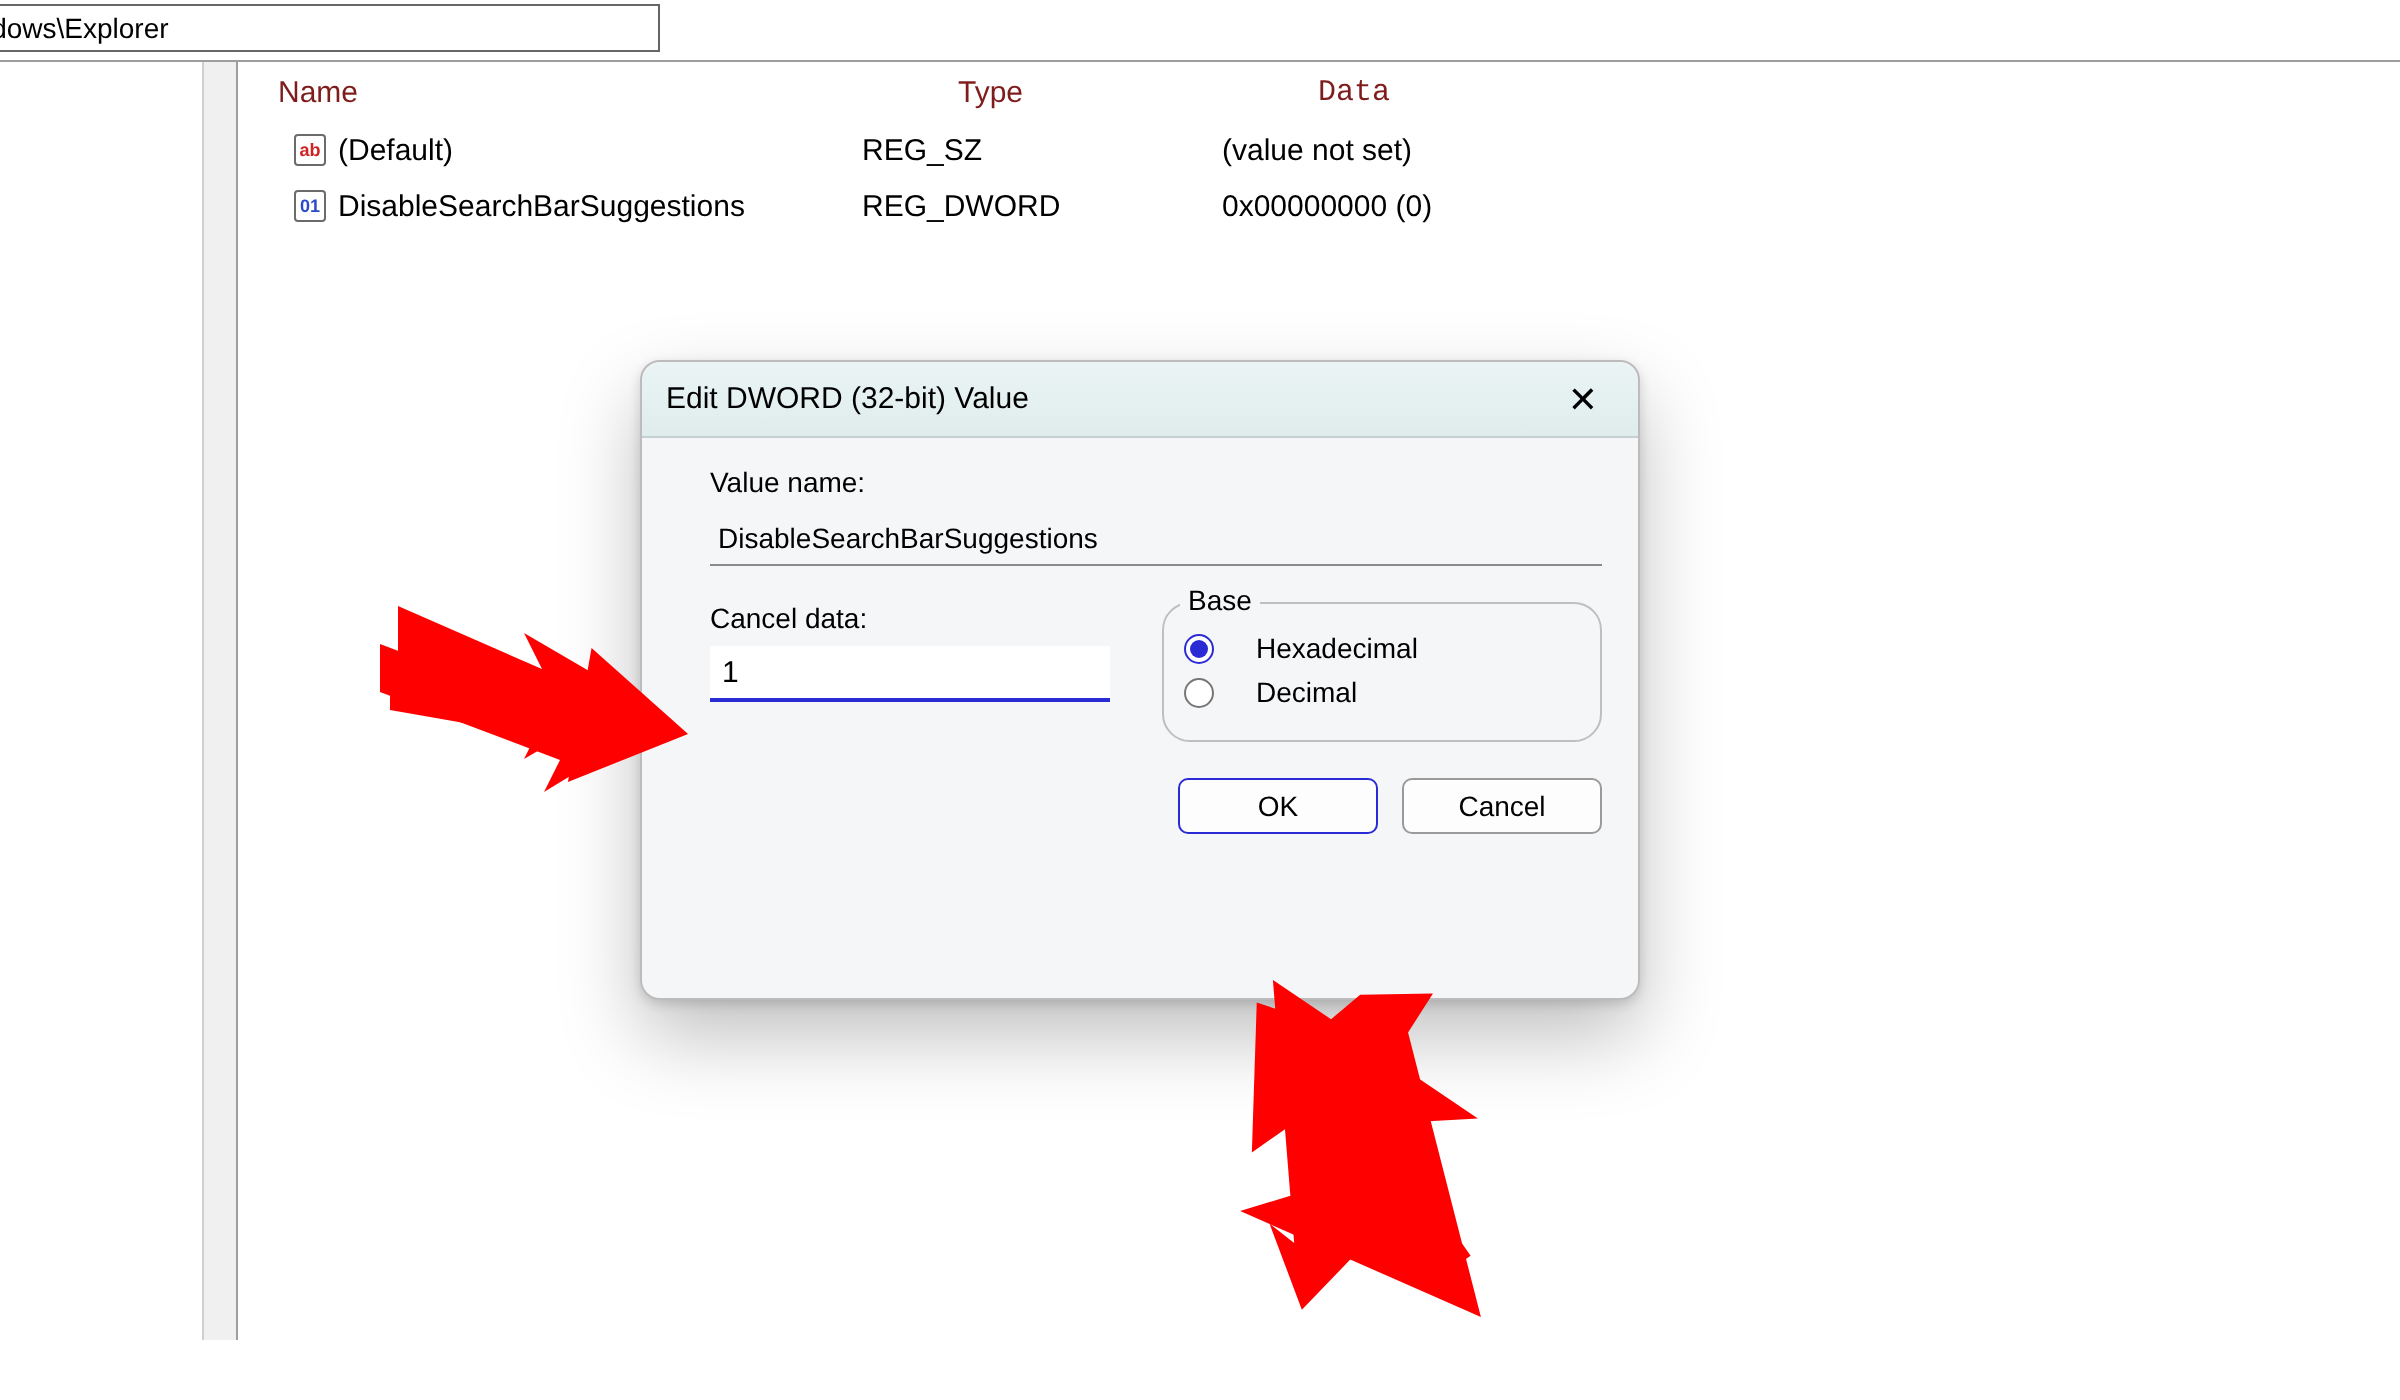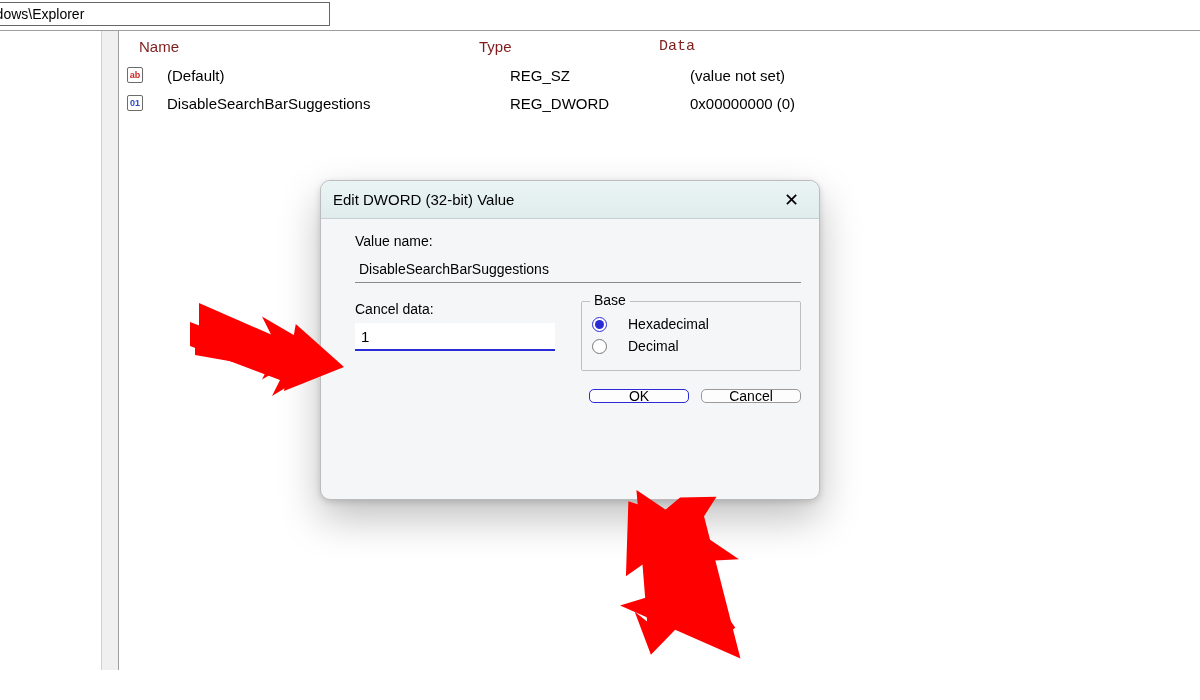--- a/index.html
+++ b/index.html
@@ -33,21 +33,21 @@
     border-top: 1px solid #9e9e9e; background: #fff;
   }
   .list-header { display: flex; height: 30px; align-items: center; font-size: 15px; color: #7f1d1d; }
   .col-name   { width: 360px; padding-left: 20px; }
   .col-type   { width: 180px; }
   .col-data   { flex: 1; font-family: Liberation Mono, monospace; }
   .list-header > div { border-right: 1px solid transparent; }
 
   .list-rows { font-size: 15px; }
   .list-row  { display: flex; height: 28px; align-items: center; }
-  .list-row .c-name { width: 391px; padding-left: 8px; display: flex; align-items: center; gap: 24px; }
+  .list-row .c-name { width: 312px; padding-left: 28px; display: flex; align-items: center; gap: 6px; }
   .list-row .c-type { width: 180px; }
   .list-row .c-data { flex: 1; }
 
   .reg-icon { width: 16px; height: 16px; display: inline-flex; align-items: center; justify-content: center;
               font-size: 9px; font-weight: 700; border: 1px solid #6b6b6b; background: #fff; border-radius: 2px; }
   .reg-sz     { color: #d02424; }
   .reg-dword  { color: #2b4acb; }
 
   
   .dialog-shadow {
@@ -72,28 +72,28 @@
     background: #f4f6f8; padding: 2px 4px; font-size: 14px;
   }
   .dlg-row { display: flex; gap: 26px; margin-top: 18px; }
   .dlg-col-left { flex: 0 0 200px; }
   .dlg-col-right { flex: 1; }
   .dlg-data-field {
     width: 100%; height: 28px; border: none; border-bottom: 2px solid #2b2bd6;
     background: #fff; padding: 2px 6px; font-size: 15px;
   }
   .dlg-groupbox {
-    border: 1px solid #bfbfbf; border-radius: 2px; padding: 8px 10px 10px 10px; position: relative;
+    border: 1px solid #bfbfbf; border-radius: 14px; padding: 8px 10px 10px 10px; position: relative;
   }
   .dlg-group-legend { position: absolute; top: -10px; left: 8px; background: #f4f6f8; padding: 0 4px; font-size: 14px; }
   .dlg-radio-row { display: flex; align-items: center; gap: 21px; margin: 6px 0; font-size: 14px; }
   .dlg-radio { width: 15px; height: 15px; accent-color: #2b2bd6; }
   .dlg-buttons { display: flex; gap: 12px; justify-content: flex-end; padding: 18px; }
   .dlg-btn {
-    min-width: 100px; height: 14px; border: 1px solid #9a9a9a; border-radius: 5px;
+    min-width: 100px; height: 28px; border: 1px solid #9a9a9a; border-radius: 5px;
     background: #fdfdfd; font-size: 14px; display: flex; align-items: center; justify-content: center;
   }
   .dlg-btn.primary { border: 1.5px solid #2b2bd6; }
 
   
   .arrow { position: absolute; pointer-events: none; }
 </style>
 </head>
 <body>
 

